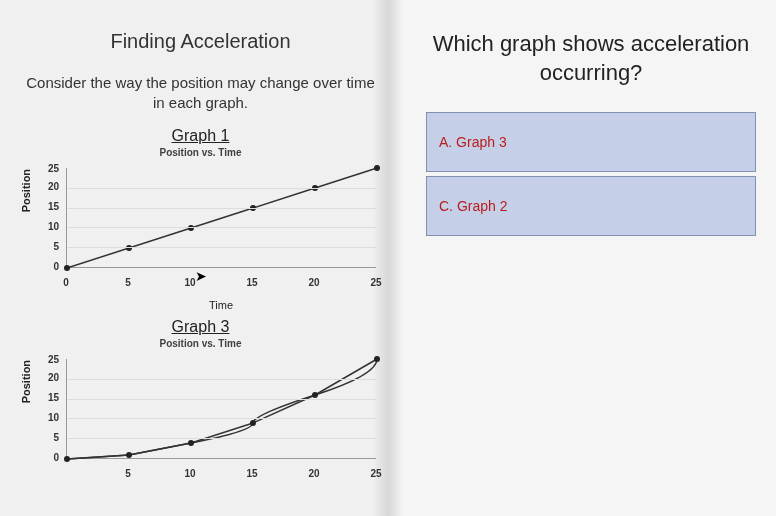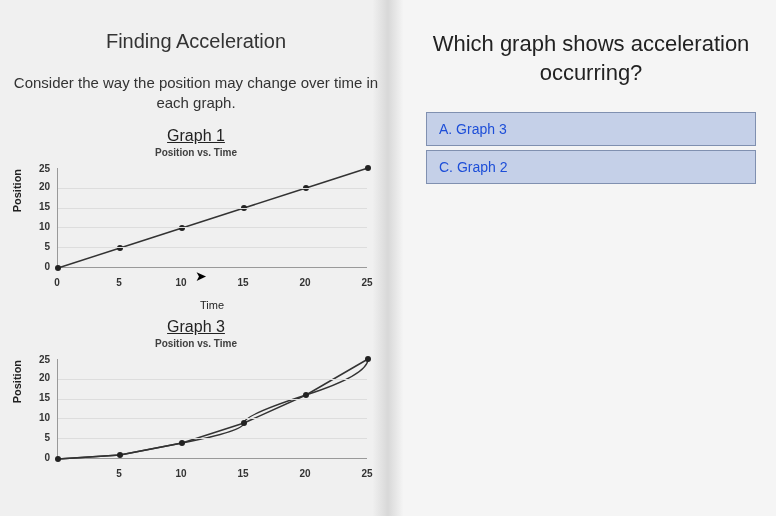--- a/index.html
+++ b/index.html
@@ -10,21 +10,21 @@
       font-family: Arial, sans-serif;
       position: relative;
       overflow: hidden;
     }
     .left-page {
       position: absolute;
       left: 0;
       top: 0;
       width: 390px;
       height: 516px;
-      padding: 30px 10px 10px 12px;
+      padding: 30px 10px 10px 21px;
     }
     .right-page {
       position: absolute;
       right: 0;
       top: 0;
       width: 370px;
       height: 516px;
       padding: 30px 20px 10px 20px;
     }
     .main-title {
@@ -45,24 +45,24 @@
       text-align: center;
       font-size: 22px;
       font-weight: normal;
       color: #222;
       margin-bottom: 25px;
       line-height: 1.3;
     }
     .answer-option {
       background: #c5d0e8;
       border: 1px solid #8090b0;
-      padding: 8px 12px;
+      padding: 21px 12px;
       margin-bottom: 4px;
       font-size: 14px;
-      color: #1d4ed8;
+      color: #b91c1c;
       cursor: pointer;
     }
     .graph-section {
       margin-bottom: 15px;
     }
     .graph-title {
       text-align: center;
       font-size: 16px;
       text-decoration: underline;
       color: #222;

